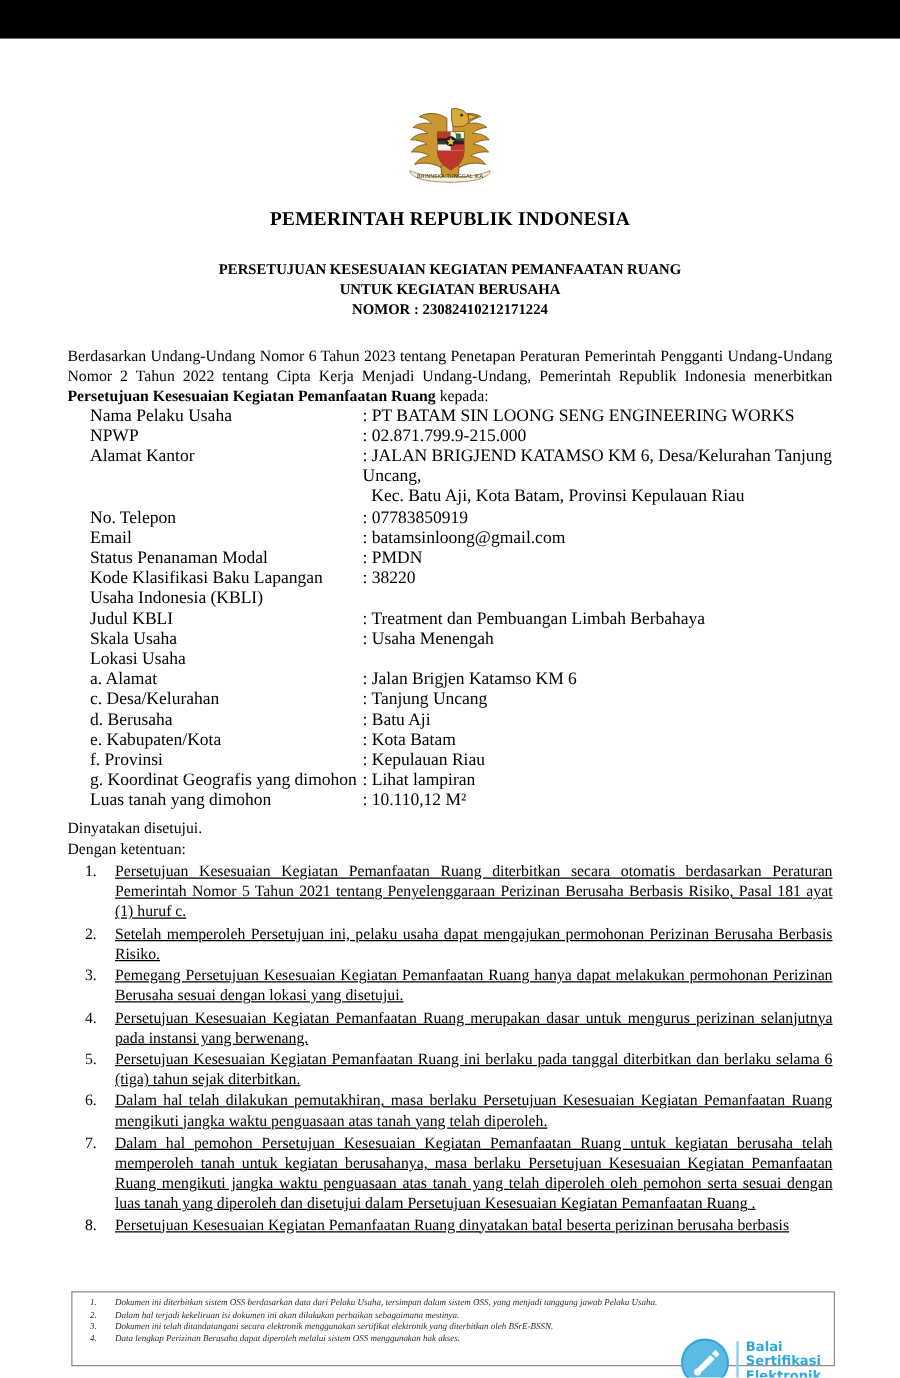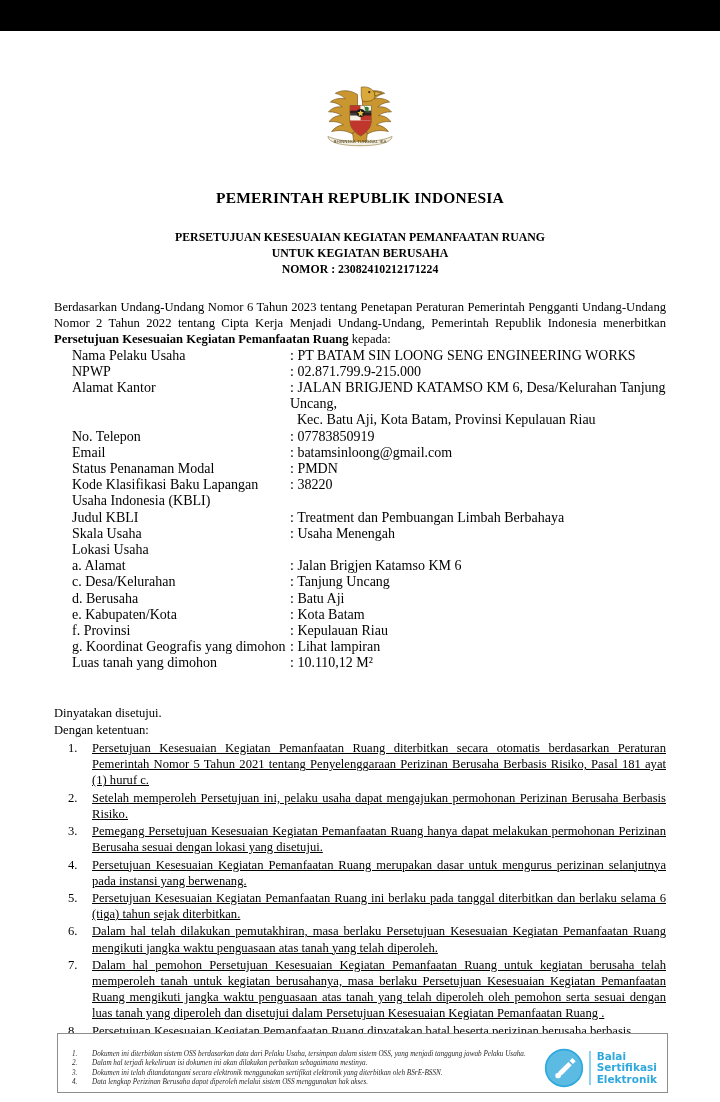--- a/index.html
+++ b/index.html
@@ -46,21 +46,21 @@
     width: 74px;
     height: 70px;
   }
 
   
   .doc-title {
     text-align: center;
     font-weight: bold;
     font-size: 15.5px;
     letter-spacing: 0.2px;
-    margin-top: 32px;
+    margin-top: 9px;
   }
   .sub-title {
     text-align: center;
     font-weight: bold;
     font-size: 11.8px;
     line-height: 16px;
     margin-top: 22px;
   }
   .sub-title div { white-space: nowrap; }
 
@@ -90,21 +90,21 @@
     font-size: 14px;
     line-height: 16.2px;
     padding: 0;
   }
   td.k { width: 218px; }
   td.v { width: 376px; }
   td.v .cont { padding-left: 7px; }
 
   
   .stmt {
-    margin-top: 33px;
+    margin-top: 4px;
     font-size: 12.6px;
     line-height: 16.2px;
   }
   .stmt .line { margin-bottom: 1px; }
 
   ol.terms {
     margin: 2px 0 0 0;
     padding-left: 0;
     list-style: none;
     counter-reset: term;
@@ -135,21 +135,21 @@
     left: 57px;
     top: 1002px;
     width: 611px;
     height: 60px;
     border: 1px solid #8d8d8d;
     box-sizing: border-box;
     background: #ffffff;
   }
   .footnote-inner {
     display: flex;
-    align-items: flex-end;
+    align-items: flex-start;
     height: 100%;
     padding: 4px 6px 4px 8px;
     box-sizing: border-box;
   }
   ol.footnotes {
     margin: 0;
     padding-left: 0;
     list-style: none;
     counter-reset: fn;
     flex: 1 1 auto;

